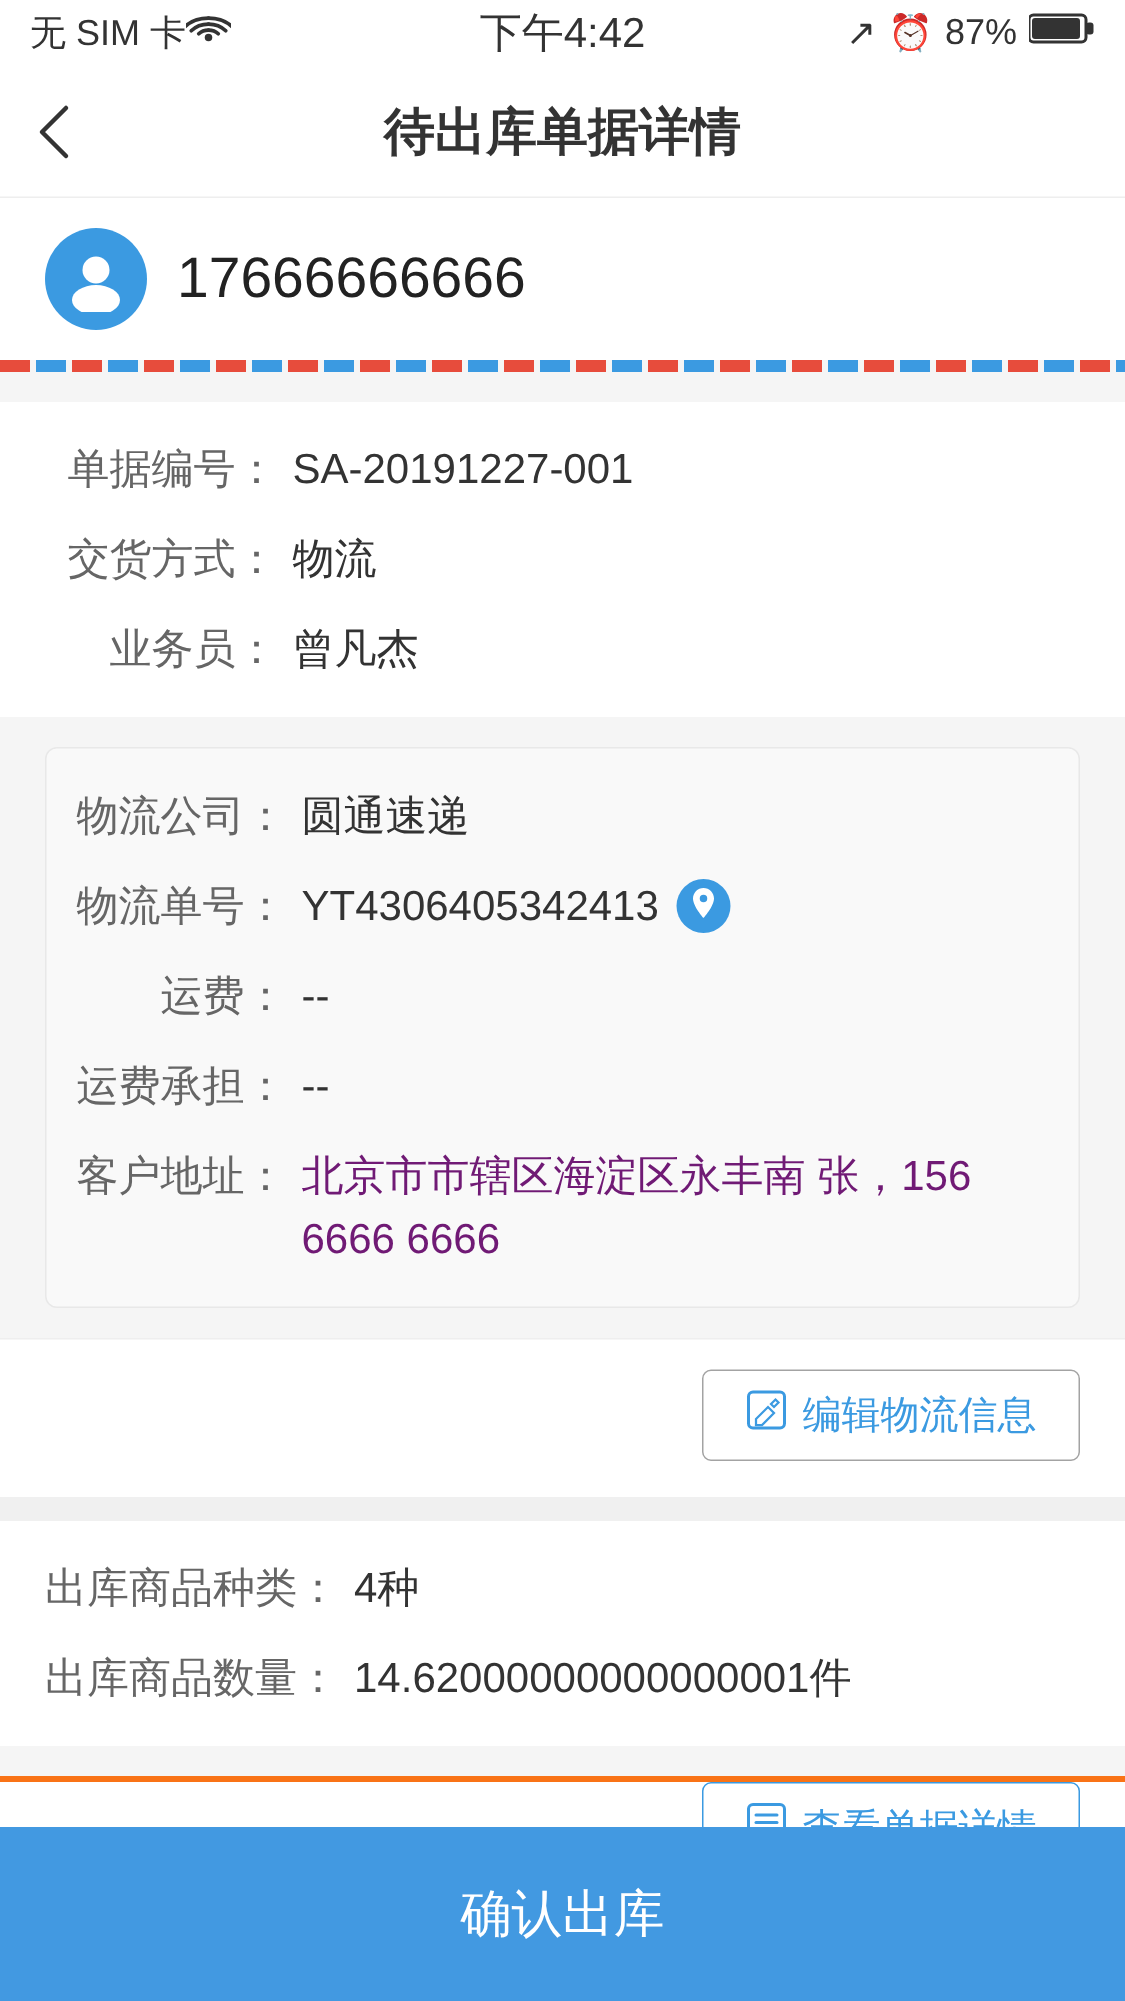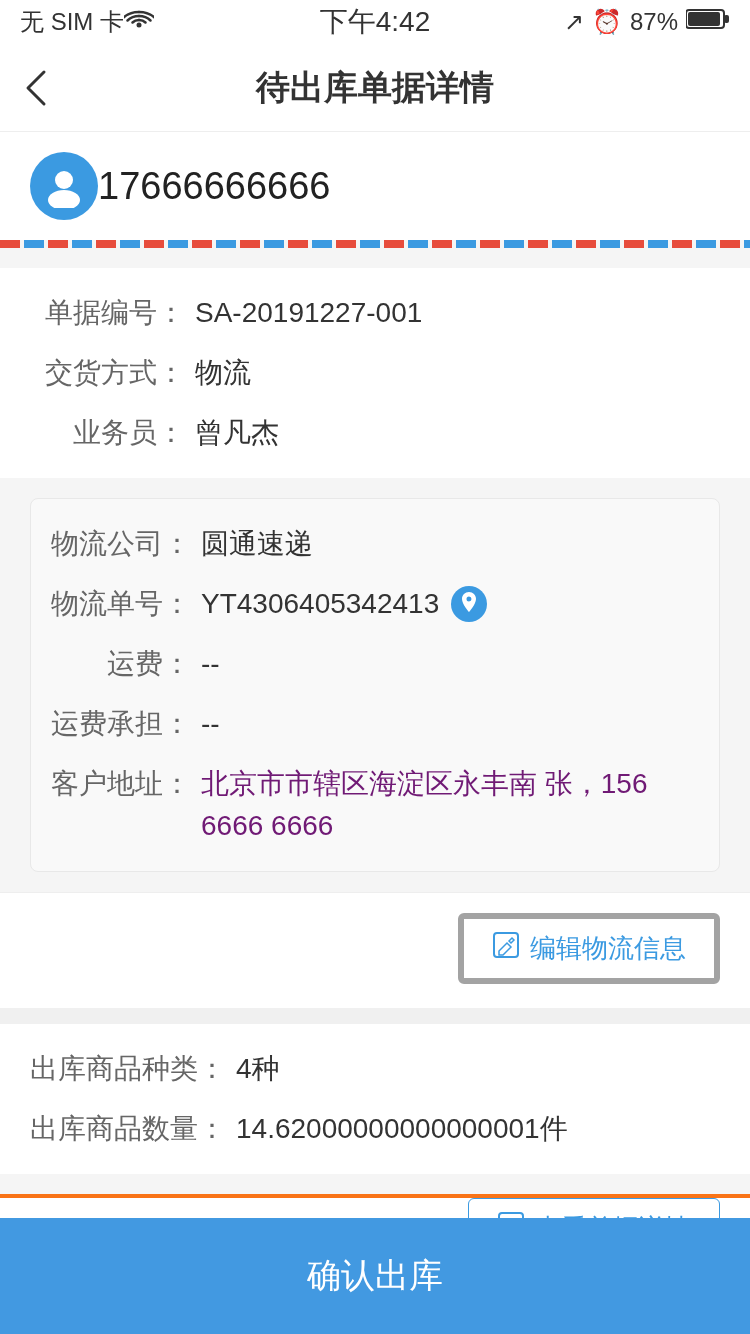--- a/index.html
+++ b/index.html
@@ -67,20 +67,21 @@
       font-weight: 600;
       color: #333;
     }
 
     
     .customer-header {
       background: #fff;
       padding: 20px 30px;
       display: flex;
       align-items: center;
+      gap: 20px;
       margin-bottom: 0;
     }
     .avatar {
       width: 68px;
       height: 68px;
       border-radius: 50%;
       background: #3b9ae1;
       display: flex;
       align-items: center;
       justify-content: center;
@@ -181,21 +182,21 @@
 
     
     .edit-btn-container {
       background: #fff;
       padding: 20px 30px 24px 30px;
       display: flex;
       justify-content: flex-end;
       border-top: 1px solid #eee;
     }
     .edit-btn {
-      border: 6px solid #a3a3a3;
+      border: 1px solid #a3a3a3;
       color: #3b9ae1;
       background: #fff;
       border-radius: 6px;
       padding: 12px 28px;
       font-size: 26px;
       cursor: pointer;
       display: flex;
       align-items: flex-end;
       gap: 10px;
     }

